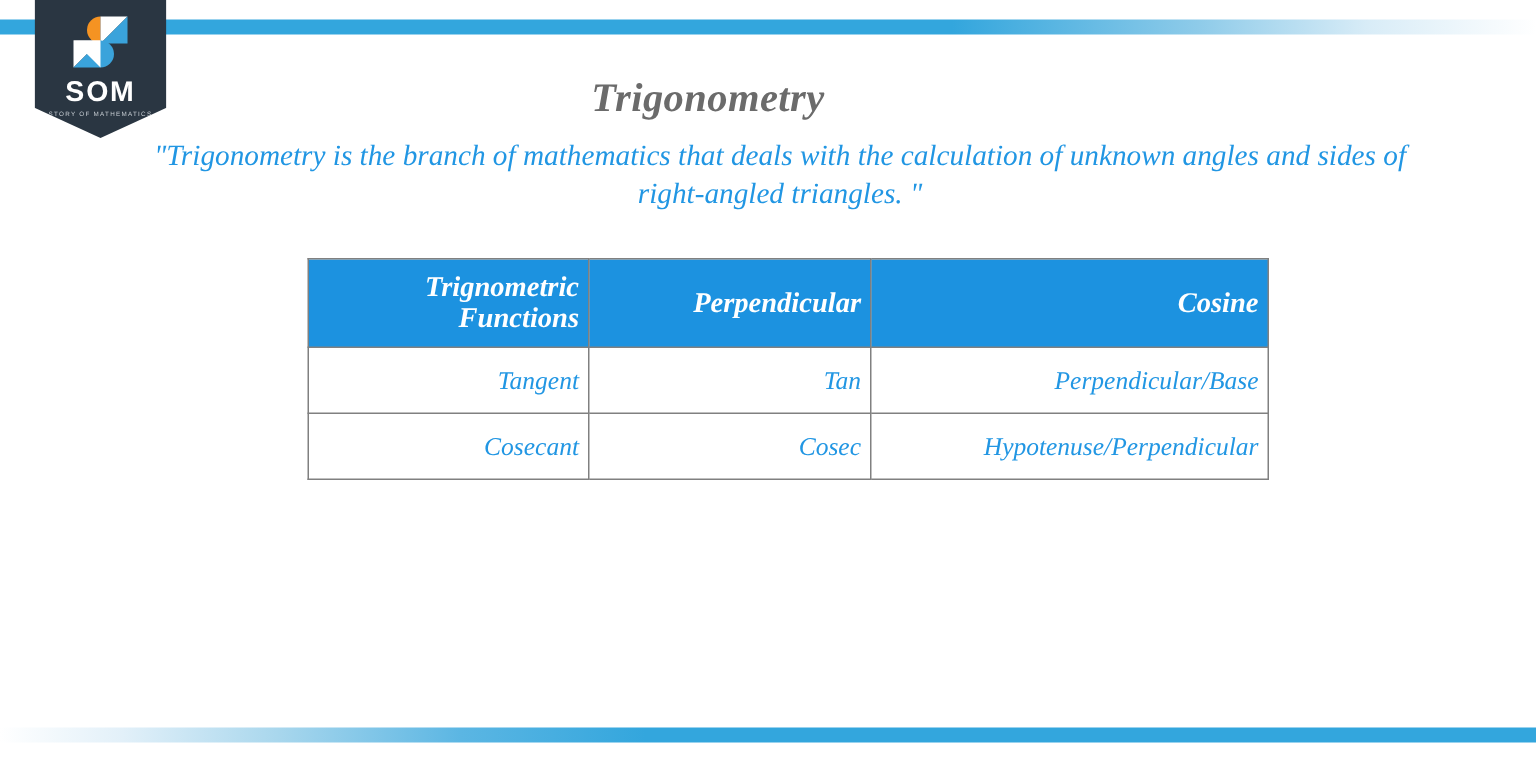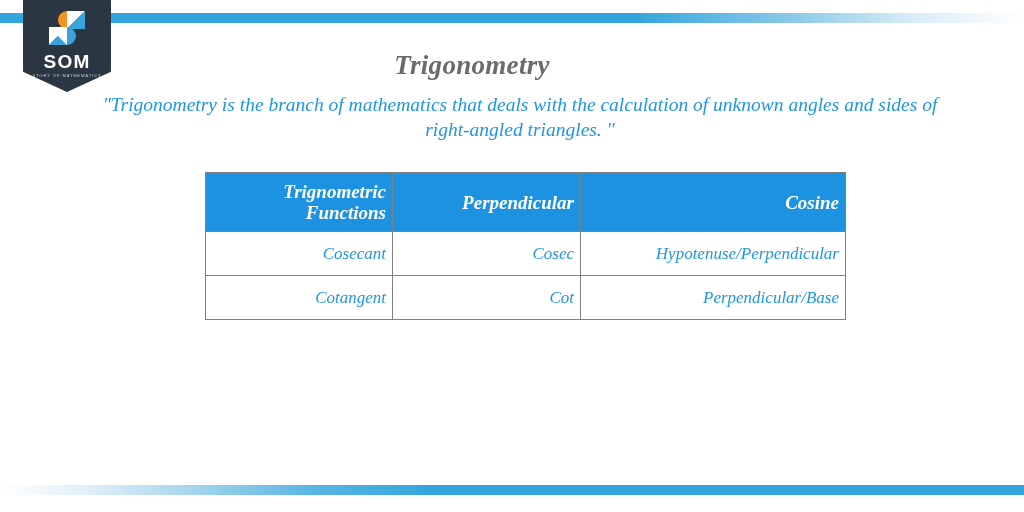--- a/index.html
+++ b/index.html
@@ -185,25 +185,25 @@
   </colgroup>
   <thead>
     <tr>
       <th>Trignometric Functions</th>
       <th>Perpendicular</th>
       <th>Cosine</th>
     </tr>
   </thead>
   <tbody>
     <tr>
+      <td>Tangent</td>
+      <td>Tan</td>
+      <td>Perpendicular/Base</td>
+    </tr>
+    <tr>
       <td>Cosecant</td>
       <td>Cosec</td>
       <td>Hypotenuse/Perpendicular</td>
     </tr>
-    <tr>
-      <td>Cotangent</td>
-      <td>Cot</td>
-      <td>Perpendicular/Base</td>
-    </tr>
   </tbody>
 </table>
 
 <div class="bottom-rule"></div>
 
 </body></html>

